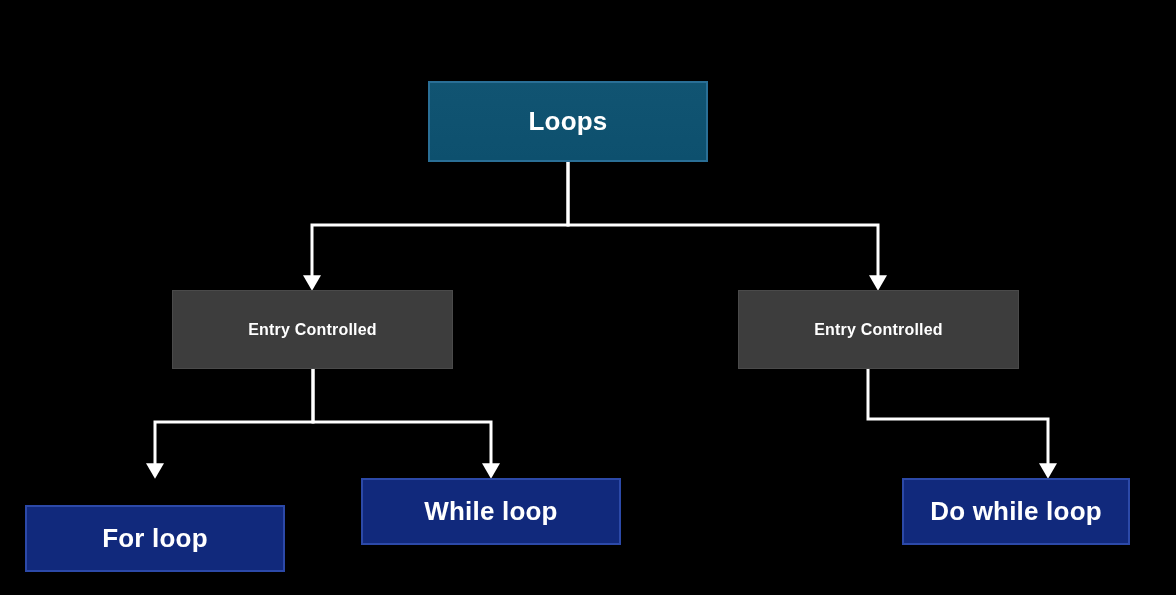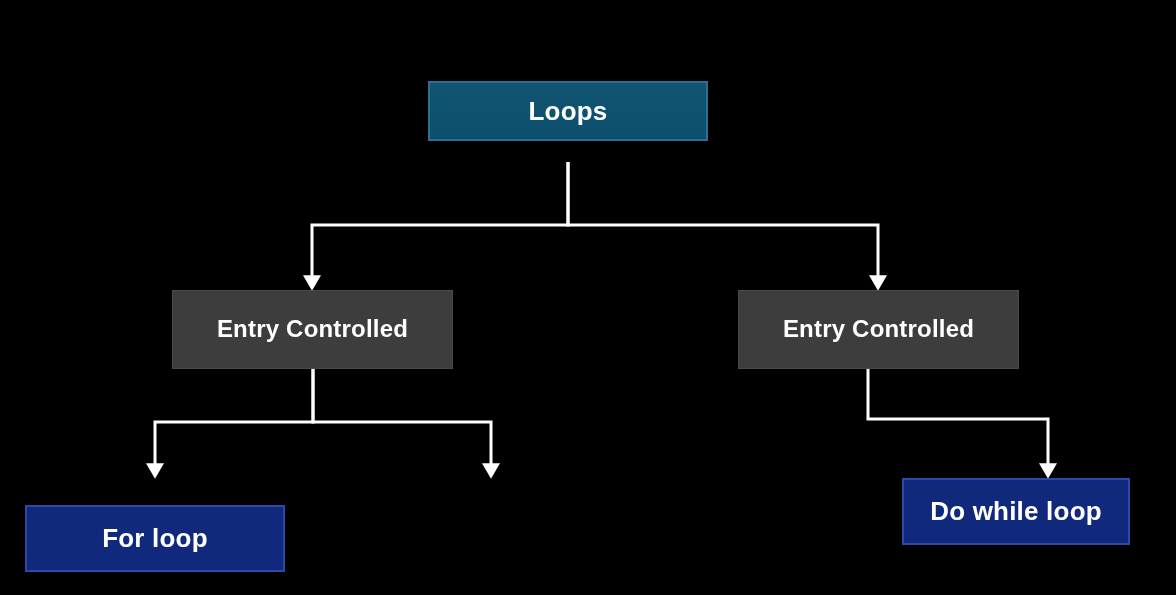--- a/index.html
+++ b/index.html
@@ -33,33 +33,33 @@
     text-align: center;
     color: #ffffff;
     line-height: 1.1;
     letter-spacing: 0.2px;
     z-index: 3;
   }
   .node-root {
     left: 428px;
     top: 81px;
     width: 280px;
-    height: 60px;
+    height: 81px;
     background: linear-gradient(180deg, #115472 0%, #0d506e 100%);
     border: 2px solid #2a6f96;
     font-size: 26px;
     font-weight: bold;
   }
   .node-mid {
     top: 290px;
     width: 281px;
     height: 79px;
     background: #3d3d3d;
     border: 1px solid #4a4a4a;
-    font-size: 24px;
+    font-size: 16px;
     font-weight: bold;
   }
   .node-mid-left  { left: 172px; }
   .node-mid-right { left: 738px; }
   .node-leaf {
     top: 478px;
     height: 67px;
     background: #11297c;
     border: 2px solid #2c49a8;
     font-size: 26px;
@@ -101,18 +101,21 @@
   </div>
 
   <div class="node node-mid node-mid-right">
     <span>Entry Controlled</span>
   </div>
 
   <div class="node node-leaf node-leaf-1">
     <span>For loop</span>
   </div>
 
+  <div class="node node-leaf node-leaf-2">
+    <span>While loop</span>
+  </div>
 
   <div class="node node-leaf node-leaf-3">
     <span>Do while loop</span>
   </div>
 
 </div>
 
 </body></html>

